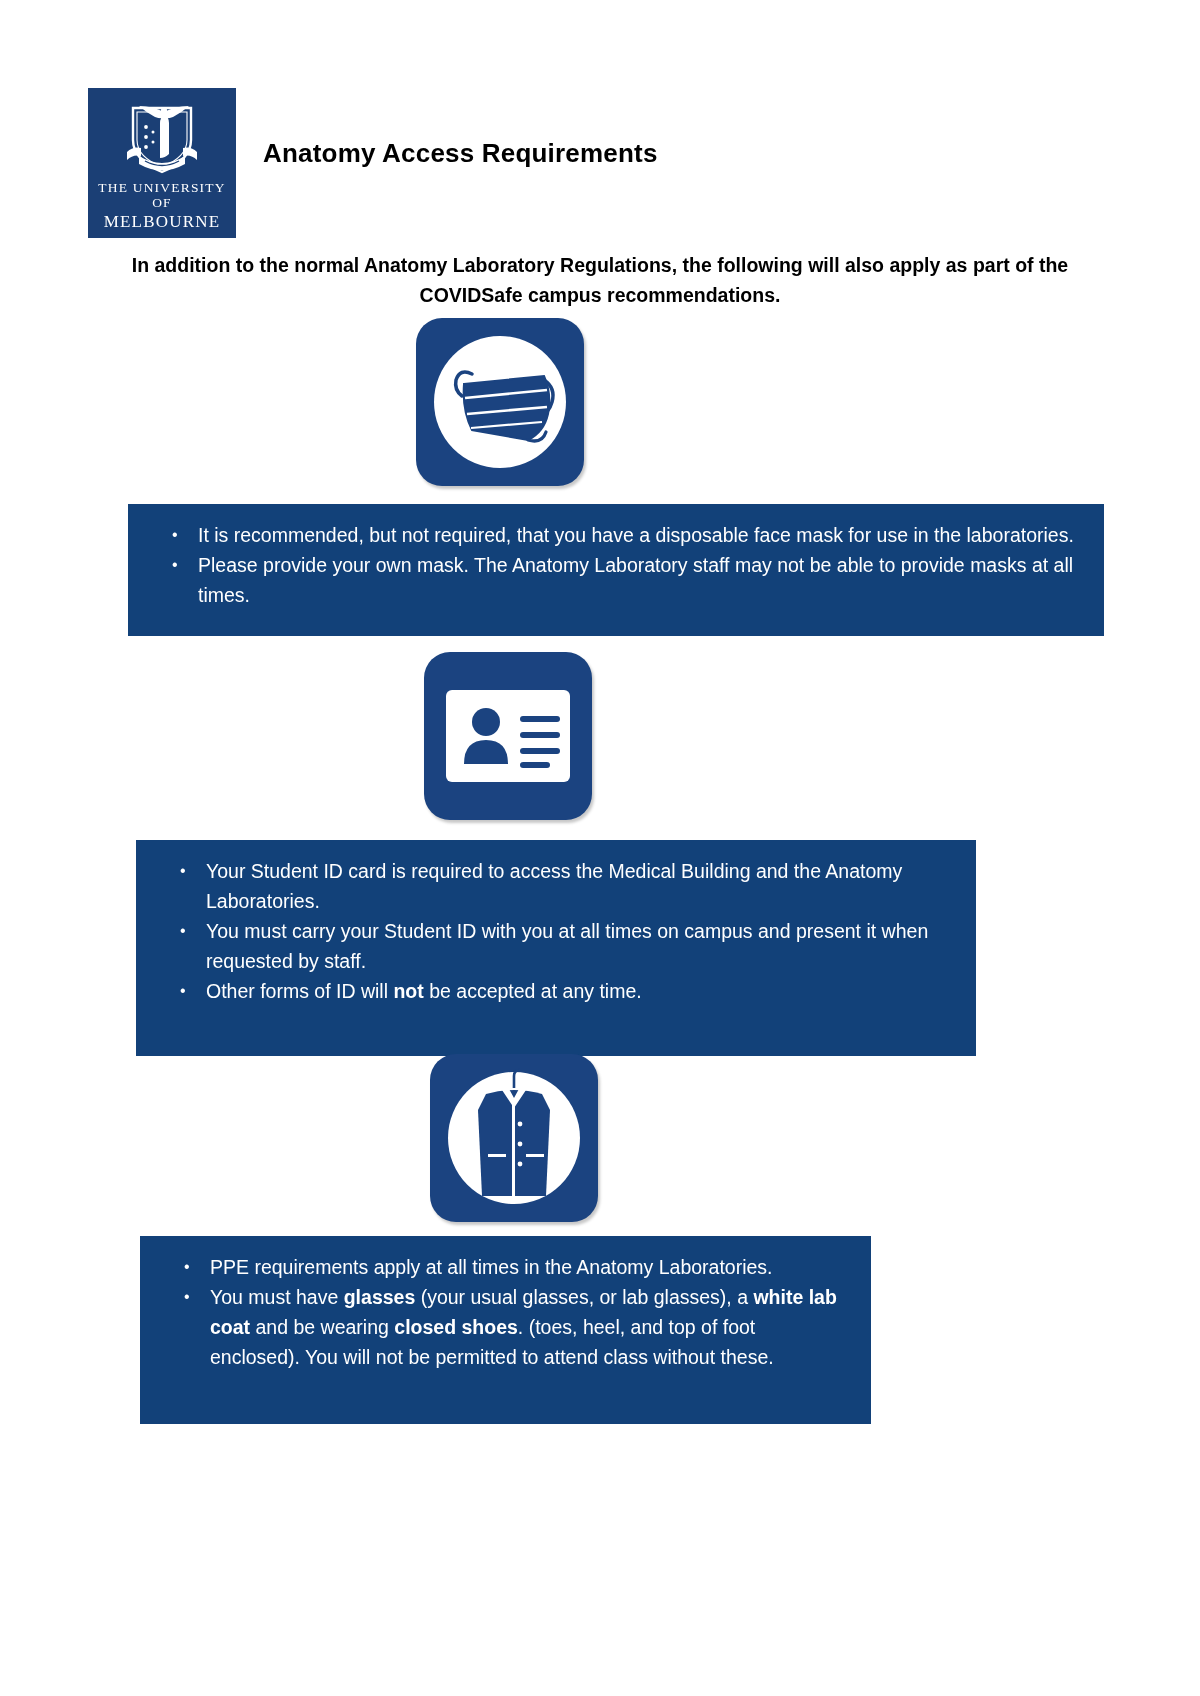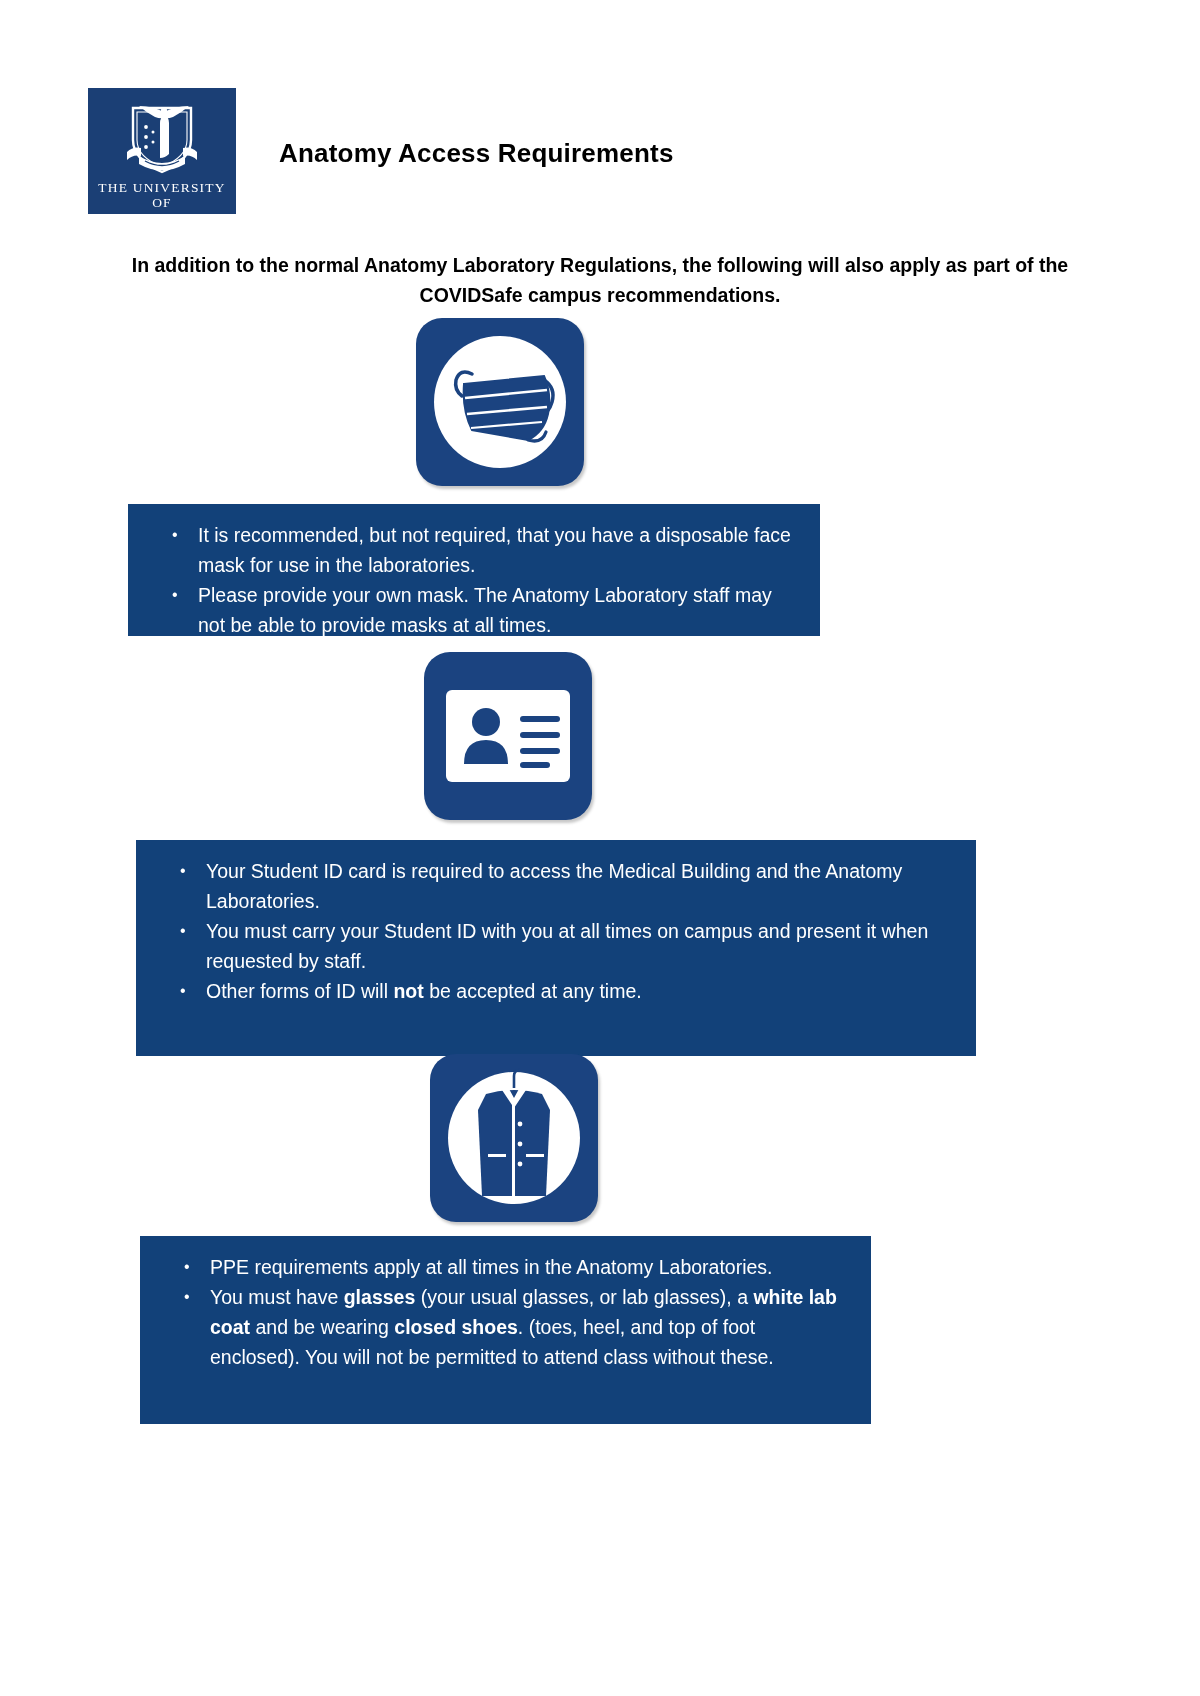--- a/index.html
+++ b/index.html
@@ -29,21 +29,21 @@
     left: 88px;
     top: 88px;
     width: 1024px;
     height: 150px;
   }
   .logo-block {
     position: absolute;
     left: 0;
     top: 0;
     width: 148px;
-    height: 126px;
+    height: 150px;
     background: #1b3f75;
     overflow: hidden;
   }
   .crest {
     position: absolute;
     left: 50%;
     top: 8px;
     transform: translateX(-50%);
     width: 86px;
     height: 82px;
@@ -78,21 +78,20 @@
 
   .doc-title {
     position: absolute;
     left: 175px;
     top: 50px;
     font-size: 26px;
     font-weight: bold;
     color: #000000;
     letter-spacing: 0.2px;
     white-space: nowrap;
-    margin-left: 16px;
   }
 
   
   .intro {
     position: absolute;
     left: 110px;
     top: 250px;
     width: 980px;
     text-align: center;
     font-size: 19.5px;
@@ -149,21 +148,21 @@
     line-height: 30px;
     color: #ffffff;
   }
   .panel b {
     font-weight: bold;
   }
   .panel u {
     text-decoration: underline;
   }
 
-  #panel-mask { left: 128px; top: 504px; width: 692px; height: 132px; }
+  #panel-mask { left: 128px; top: 504px; width: 976px; height: 132px; }
   #panel-id   { left: 136px; top: 840px; width: 840px; height: 216px; }
   #panel-ppe  { left: 140px; top: 1236px; width: 731px; height: 188px; }
 </style>
 </head>
 <body>
 
 <div class="page">
 
   <div class="header">
 

